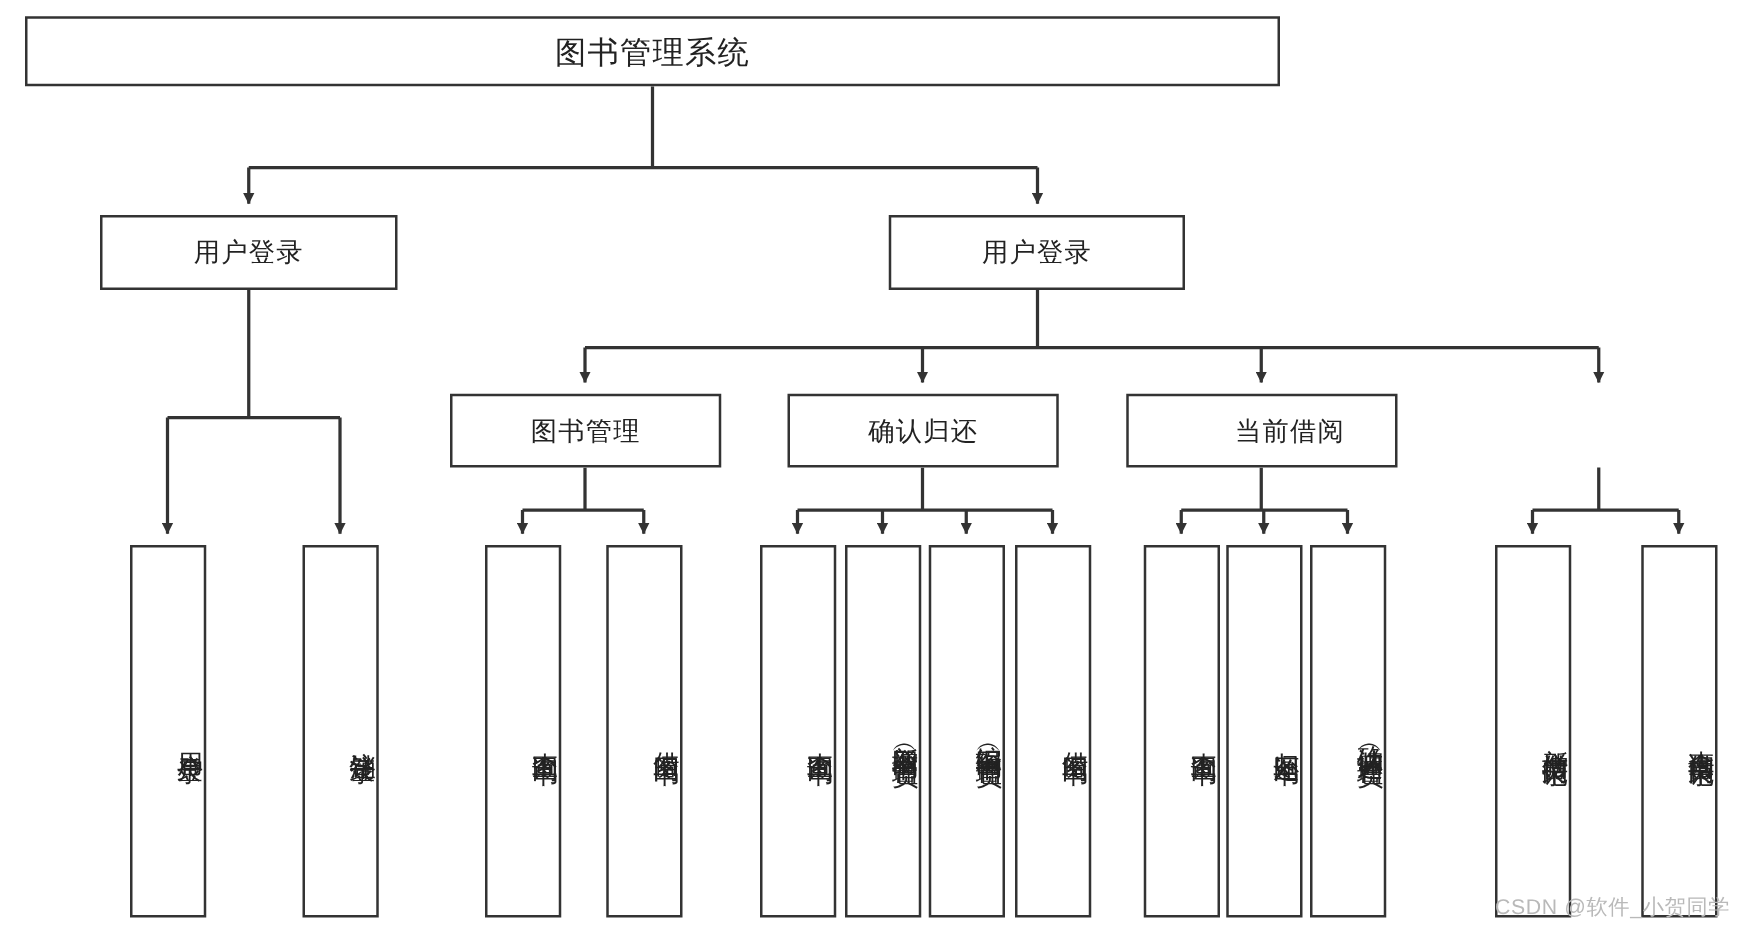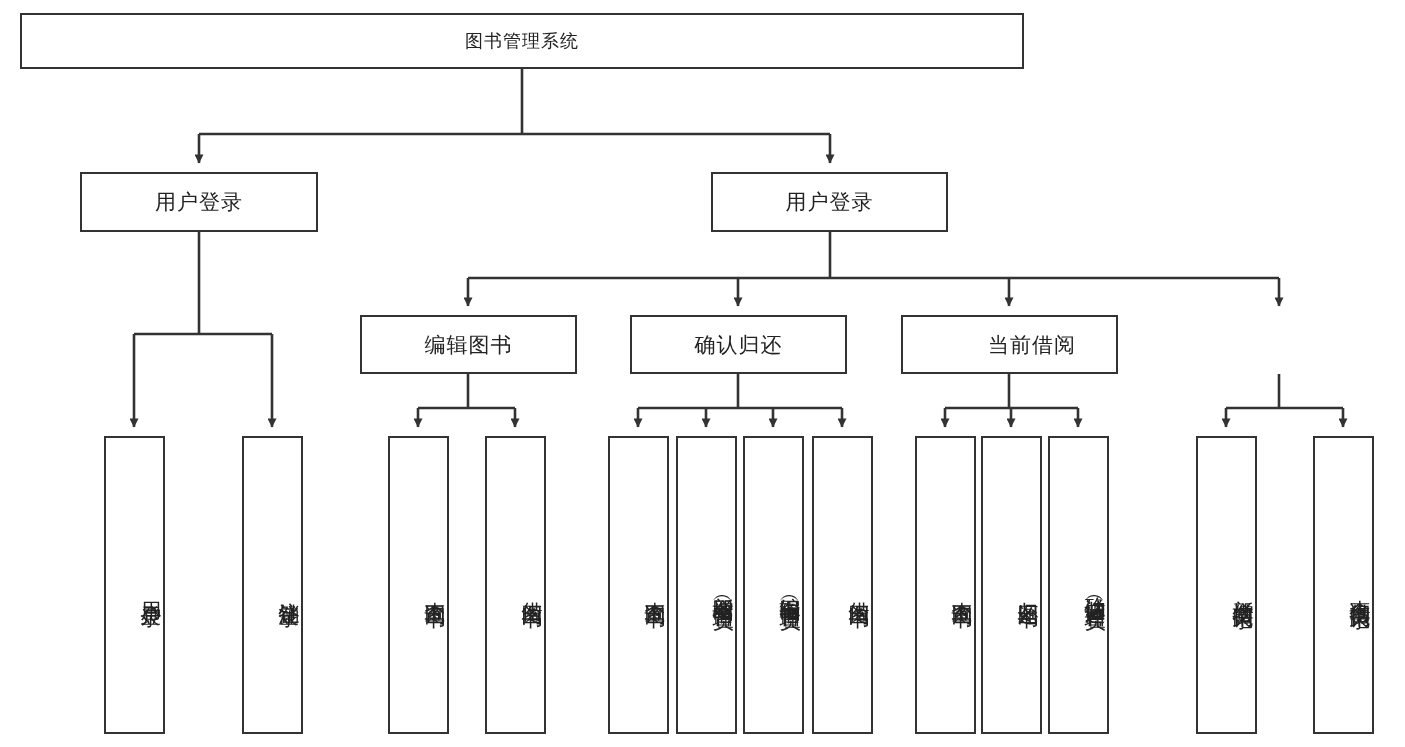--- a/index.html
+++ b/index.html
@@ -5,21 +5,21 @@
   html,body{margin:0;padding:0;background:#ffffff;}
   body{width:1405px;height:747px;overflow:hidden;
        font-family:"Liberation Sans","DejaVu Sans",sans-serif;}
   #stage{position:relative;width:1405px;height:747px;background:#fff;}
   svg#wires{position:absolute;left:0;top:0;width:1405px;height:747px;}
 
   .node{position:absolute;box-sizing:border-box;background:#ffffff;
         border:2.5px solid #333333;display:flex;align-items:center;
         justify-content:center;color:#222222;}
   .node.h{font-size:21px;letter-spacing:1px;}
-  .node.root{font-size:18px;text-align:center;}
+  .node.root{font-size:25px;text-align:center;}
   .node.v{writing-mode:vertical-rl;text-orientation:upright;
           font-size:21px;line-height:1.18;letter-spacing:2px;
           padding-top:8px;align-items:flex-start;}
   .node.v .lbl{writing-mode:vertical-rl;text-orientation:upright;
                white-space:nowrap;}
   .wm{position:absolute;left:1196px;top:714px;font-size:17px;
       color:#b9b9b9;white-space:nowrap;letter-spacing:.5px;}
 </style>
 </head>
 <body>
@@ -81,21 +81,21 @@
   </div>
 
   <div class="node h" style="left:80px;top:172px;width:238px;height:60px;">
     <span class="lbl">用户登录</span>
   </div>
   <div class="node h" style="left:711px;top:172px;width:237px;height:60px;">
     <span class="lbl">用户登录</span>
   </div>
 
   <div class="node h" style="left:360px;top:315px;width:217px;height:59px;">
-    <span class="lbl">编辑图书</span>
+    <span class="lbl">图书管理</span>
   </div>
   <div class="node h" style="left:630px;top:315px;width:217px;height:59px;">
     <span class="lbl">确认归还</span>
   </div>
   <div class="node h" style="left:901px;top:315px;width:217px;height:59px;padding-left:45px;">
     <span class="lbl">当前借阅</span>
   </div>
 
   <div class="node v" style="left:104px;top:436px;width:61px;height:298px;">
     <span class="lbl">用户登录</span>
@@ -130,13 +130,14 @@
   <div class="node v" style="left:1048px;top:436px;width:61px;height:298px;">
     <span class="lbl">确认归还（管理员）</span>
   </div>
   <div class="node v" style="left:1196px;top:436px;width:61px;height:298px;">
     <span class="lbl">新增借阅记录</span>
   </div>
   <div class="node v" style="left:1313px;top:436px;width:61px;height:298px;">
     <span class="lbl">查询借阅记录</span>
   </div>
 
+  <div class="wm">CSDN @软件_小贺同学</div>
 </div>
 
 </body></html>

